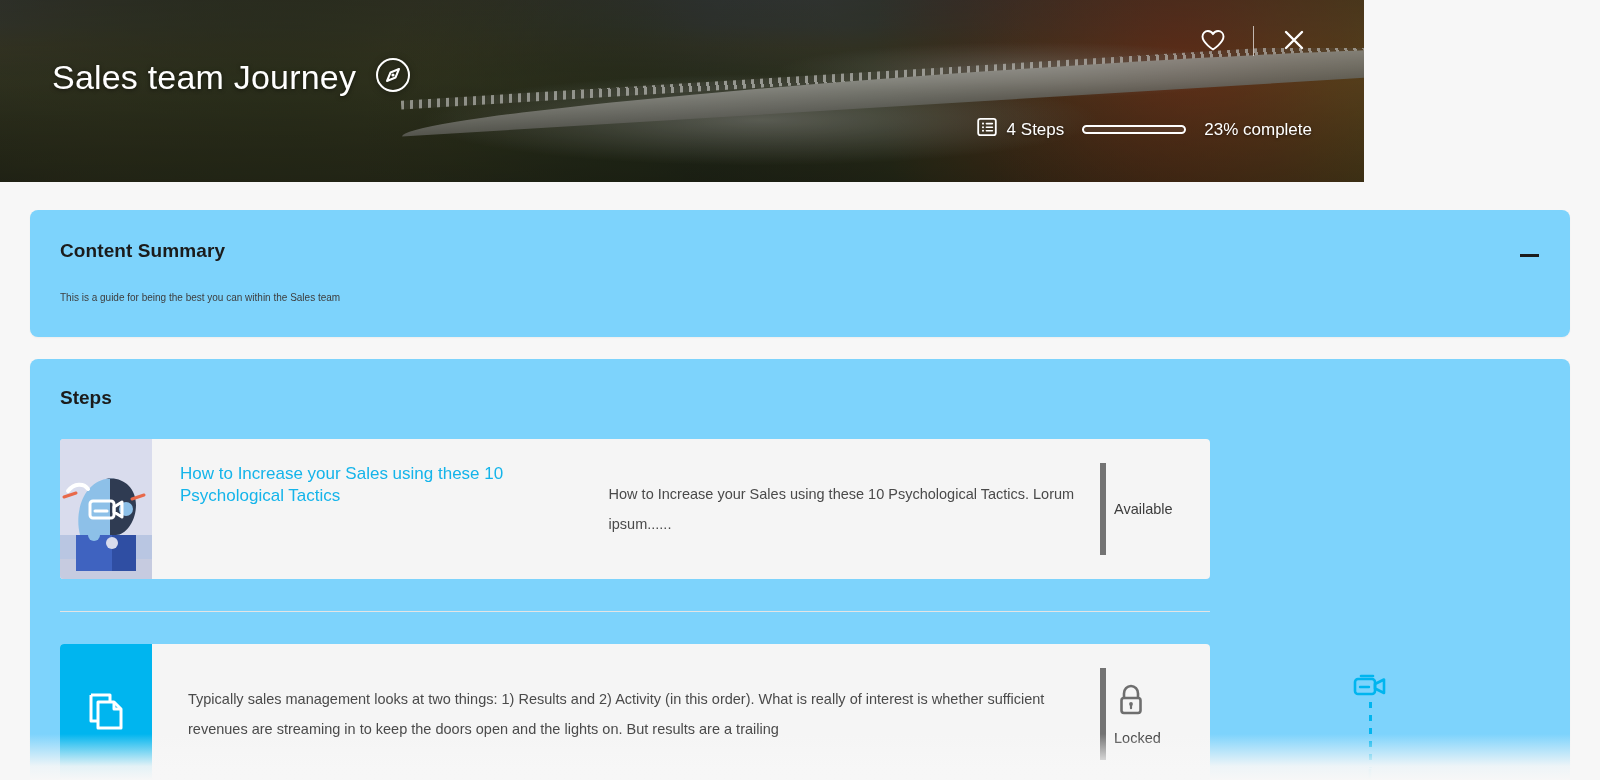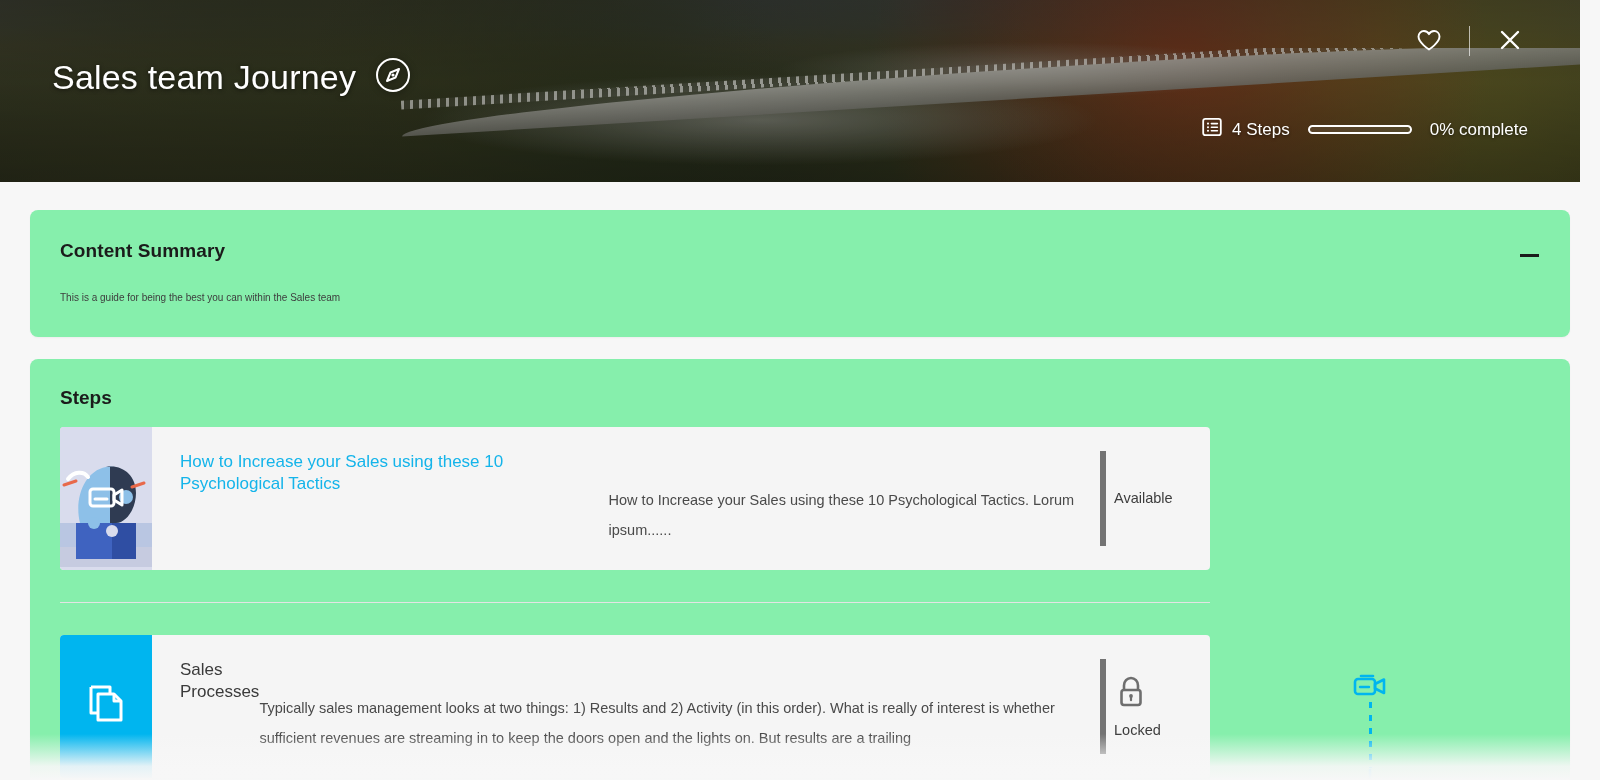--- a/index.html
+++ b/index.html
@@ -8,21 +8,21 @@
     width: 1600px; height: 780px;
     overflow: hidden;
     background: #f7f7f7;
     font-family: "Liberation Sans", sans-serif;
     -webkit-font-smoothing: antialiased;
   }
 
   
   .hero {
     position: relative;
-    width: 1580px;
+    width: 1364px;
     height: 182px;
     overflow: hidden;
     background: #701a75;
     text-decoration: underline;
   }
   .hero-photo {
     position: absolute; inset: 0;
     background:
       
       radial-gradient(ellipse 520px 70px at 760px 120px, rgba(190,190,185,.55) 0%, rgba(190,190,185,0) 65%),
@@ -118,21 +118,21 @@
 
   
   .page {
     position: relative;
     width: 1600px;
     height: 598px;
     background: #f7f7f7;
     overflow: hidden;
   }
   .card {
-    background: #86efac;
+    background: #7dd3fc;
     border-radius: 8px;
     margin: 0 30px;
     box-shadow: 0 1px 2px rgba(0,0,0,.04);
   }
   .card-summary {
     margin-top: 28px;
     padding: 30px 30px 34px 30px;
     position: relative;
   }
   .card-title {
@@ -157,21 +157,21 @@
 
   .card-steps {
     margin-top: 22px;
     padding: 28px 30px 40px 30px;
     min-height: 420px;
   }
   .steps-heading {
     font-size: 19px;
     font-weight: 700;
     color: #1b1b1b;
-    margin-bottom: 18px;
+    margin-bottom: 30px;
   }
 
   .step-row {
     display: flex;
     align-items: stretch;
     width: 1150px;
     background: #f5f5f5;
     border-radius: 4px;
     overflow: hidden;
     min-height: 140px;
@@ -199,21 +199,21 @@
     text-decoration: none;
     cursor: pointer;
     line-height: 1.3;
   }
   .step-title-plain {
     font-size: 17px;
     color: #3a3a3a;
     line-height: 1.3;
   }
   .step-desc {
-    margin-top: 34px;
+    margin-top: 16px;
     font-size: 14.5px;
     color: #4a4a4a;
     line-height: 2.1;
     max-width: 880px;
   }
   .step-status {
     flex: 0 0 110px;
     display: flex; flex-direction: column;
     justify-content: center;
     border-left: 6px solid #737373;
@@ -302,21 +302,21 @@
           <circle cx="6" cy="10.2" r="1.05" fill="#ffffff"></circle>
           <circle cx="6" cy="13.8" r="1.05" fill="#ffffff"></circle>
           <path d="M9.4 6.6 H15.4 M9.4 10.2 H15.4 M9.4 13.8 H15.4" stroke="#ffffff" stroke-width="1.6" stroke-linecap="round"></path>
         </svg>
       </span>
       <span>4 Steps</span>
     </div>
     <div class="progress-track">
       <div class="progress-fill" style="width: 0%;"></div>
     </div>
-    <span>0% complete</span>
+    <span>23% complete</span>
   </div>
 </div>
 
 <div class="page">
 
   <section class="card card-summary">
     <h2 class="card-title">Content Summary</h2>
     <button class="collapse-btn">
       <span class="collapse-bar"></span>
     </button>
@@ -365,21 +365,20 @@
         <span>
           <svg width="40" height="42" viewBox="0 0 40 42">
             <path d="M5 4 H24 V10" fill="none" stroke="#ffffff" stroke-width="3" stroke-linejoin="round"></path>
             <path d="M5 4 V30 H11" fill="none" stroke="#ffffff" stroke-width="3" stroke-linejoin="round"></path>
             <path d="M12 11 H28 L35 18 V37 H12 Z" fill="none" stroke="#ffffff" stroke-width="3" stroke-linejoin="round"></path>
             <path d="M28 11 V18 H35" fill="none" stroke="#ffffff" stroke-width="3" stroke-linejoin="round"></path>
           </svg>
         </span>
       </div>
       <div class="step-body">
-        <div class="step-title-plain">Sales Processes</div>
         <div class="step-desc">Typically sales management looks at two things: 1) Results and 2) Activity (in this order). What is really of interest is whether sufficient revenues are streaming in to keep the doors open and the lights on. But results are a trailing</div>
       </div>
       <div class="step-status">
         <span>
           <svg width="34" height="36" viewBox="0 0 34 36">
             <path d="M10 16 V11.5 C10 7.4 13.1 4 17 4 C20.9 4 24 7.4 24 11.5 V16" fill="none" stroke="#6e6e6e" stroke-width="2.6"></path>
             <rect x="7.5" y="16" width="19" height="15" rx="2.4" fill="none" stroke="#6e6e6e" stroke-width="2.6"></rect>
             <circle cx="17" cy="22" r="1.9" fill="#6e6e6e"></circle>
             <path d="M17 23.4 V26.2" stroke="#6e6e6e" stroke-width="2.2" stroke-linecap="round"></path>
           </svg>

